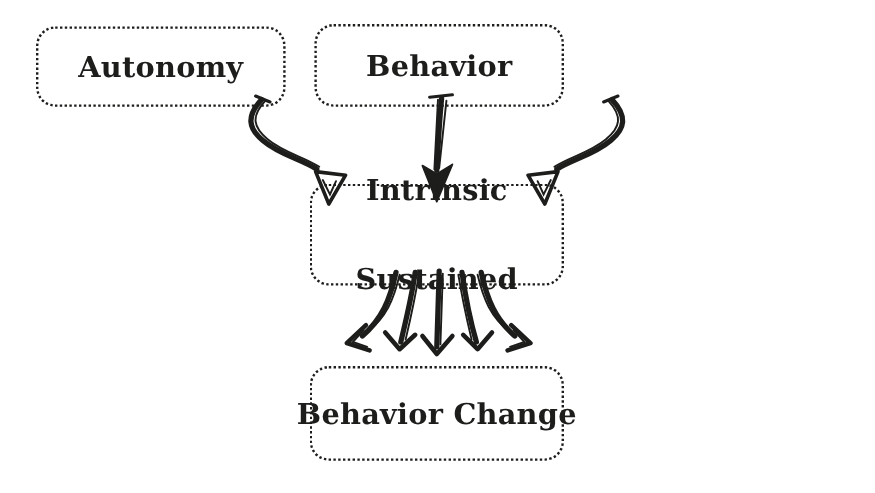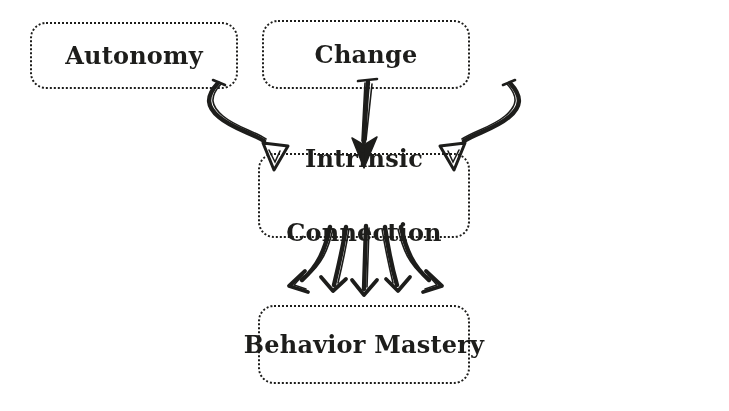--- a/index.html
+++ b/index.html
@@ -118,26 +118,26 @@
         <path class="s-echo" d="M428,275 L437,285 L425,289"></path>
       </g>
     </g>
   </svg>
 
   <div class="node node-autonomy">
     <span class="label">Autonomy</span>
   </div>
 
   <div class="node node-mastery">
-    <span class="label">Change</span>
+    <span class="label">Behavior</span>
   </div>
 
 
   <div class="node node-intrinsic">
     <span class="label">Intrinsic</span>
-    <span class="label">Connection</span>
+    <span class="label">Sustained</span>
   </div>
 
   <div class="node node-sustained">
-    <span class="label">Behavior Mastery</span>
+    <span class="label">Behavior Change</span>
   </div>
 
 </div>
 
 </body></html>

